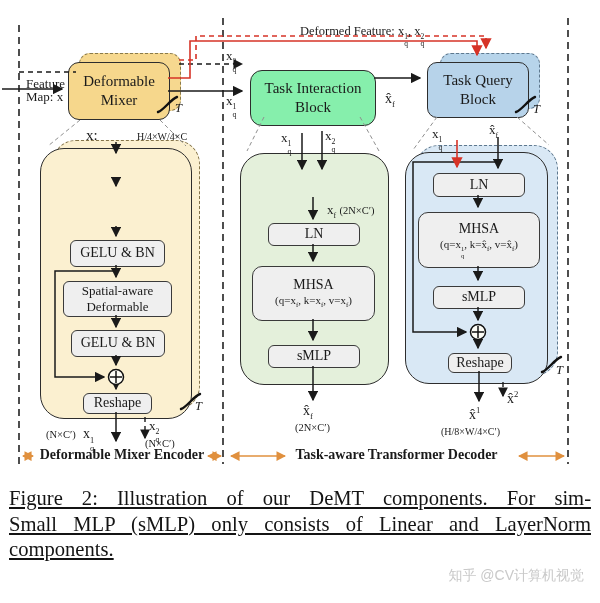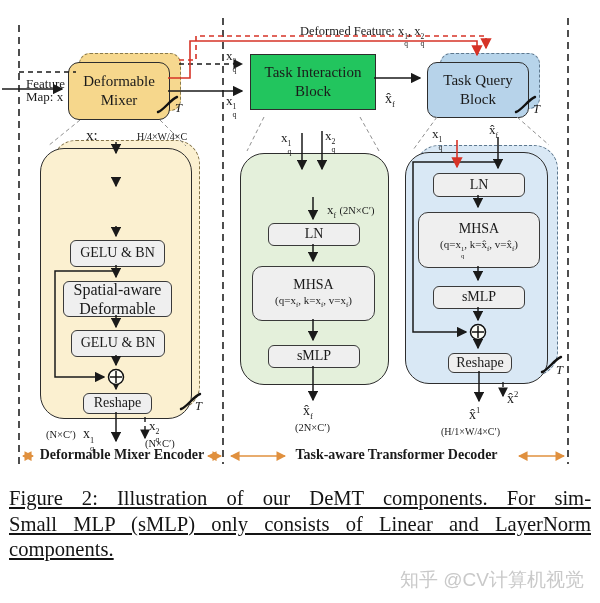--- a/index.html
+++ b/index.html
@@ -18,44 +18,44 @@
   .dim{font-size:10.5px;}
   .st{display:inline-grid;font-size:60%;line-height:0.95;vertical-align:-0.55em;text-align:center;}
   .st span{display:block;}
   sub{font-size:62%;}
   sup{font-size:62%;}
   .tlab{font-style:italic;font-size:12.5px;}
   .seclab{position:absolute;top:447px;font-weight:bold;font-size:14px;text-align:center;z-index:40;}
   svg.overlay{position:absolute;left:0;top:0;z-index:30;pointer-events:none;}
   #caption{position:absolute;left:9px;top:486px;width:582px;font-size:20.6px;line-height:25.5px;color:#141414;text-decoration:underline;}
   #caption .just{text-align:justify;text-align-last:justify;}
-  #watermark{position:absolute;right:16px;top:567px;font-size:19px;color:#c9c9c9;z-index:50;
+  #watermark{position:absolute;right:16px;top:567px;font-size:14px;color:#c9c9c9;z-index:50;
              font-family:"Liberation Sans",sans-serif;}
 </style>
 </head>
 <body>
 
 <div id="page">
   <div id="diagram">
 
     <div class="blockshadow" style="left:79px;top:53px;width:100px;height:56px;background:#f6d88f;border-color:#8a7a4a;"></div>
     <div class="shadowp" style="left:52px;top:140px;width:146px;height:268px;background:#fbf0d0;"></div>
     <div class="blockshadow" style="left:440px;top:53px;width:98px;height:54px;background:#b7d4ea;border-color:#5e788e;"></div>
     <div class="shadowp" style="left:415px;top:145px;width:141px;height:229px;background:#d9e8f5;border-color:#5e788e;"></div>
 
     <div class="panel" style="left:40px;top:148px;width:150px;height:269px;background:#fbf0d0;"></div>
     <div class="panel" style="left:240px;top:153px;width:147px;height:230px;background:#e4f0db;"></div>
     <div class="panel" style="left:405px;top:152px;width:141px;height:230px;background:#d9e8f5;"></div>
 
     <div class="block" style="left:68px;top:62px;width:100px;height:56px;background:#f6d78c;">Deformable<br>Mixer</div>
-    <div class="block" style="left:250px;top:54px;width:124px;height:54px;background:#22c55e;border-radius:0;">Task Interaction<br>Block</div>
+    <div class="block" style="left:250px;top:70px;width:124px;height:54px;background:#86efac;border-radius:12px;">Task Interaction<br>Block</div>
     <div class="block" style="left:427px;top:62px;width:100px;height:54px;background:#b7d3ea;border-radius:10px;">Task Query<br>Block</div>
 
     <div class="gbox" style="left:70px;top:240px;width:93px;height:25px;">GELU &amp; BN</div>
-    <div class="gbox" style="left:63px;top:281px;width:107px;height:34px;font-size:16px;">Spatial-aware<br>Deformable</div>
+    <div class="gbox" style="left:63px;top:281px;width:107px;height:34px;font-size:13px;">Spatial-aware<br>Deformable</div>
     <div class="gbox" style="left:71px;top:330px;width:92px;height:25px;">GELU &amp; BN</div>
     <div class="gbox" style="left:83px;top:393px;width:67px;height:19px;">Reshape</div>
 
     <div class="gbox" style="left:268px;top:223px;width:90px;height:21px;">LN</div>
     <div class="gbox" style="left:252px;top:266px;width:121px;height:53px;border-radius:10px;">
       <div>MHSA</div>
       <div style="font-size:11px;">(q=x<sub>f</sub>, k=x<sub>f</sub>, v=x<sub>f</sub>)</div>
     </div>
     <div class="gbox" style="left:268px;top:345px;width:90px;height:21px;">sMLP</div>
 
@@ -226,21 +226,21 @@
     <div class="lbl" style="left:149px;top:419px;">x<span class="st">
           <span>2</span>
           <span>q</span>
         </span></div>
     <div class="lbl dim" style="left:145px;top:438px;">(N×C′)</div>
 
     <div class="lbl" style="left:303px;top:403px;font-size:14px;">x̂<sub>f</sub></div>
     <div class="lbl dim" style="left:295px;top:422px;">(2N×C′)</div>
 
     <div class="lbl" style="left:469px;top:406px;font-size:14px;">x̂<sup>1</sup></div>
-    <div class="lbl dim" style="left:441px;top:426px;font-size:10px;">(H/1×W/4×C′)</div>
+    <div class="lbl dim" style="left:441px;top:426px;font-size:10px;">(H/8×W/4×C′)</div>
     <div class="lbl" style="left:507px;top:390px;font-size:14px;">x̂<sup>2</sup></div>
 
     <div class="seclab" style="left:19px;width:206px;">Deformable Mixer Encoder</div>
     <div class="seclab" style="left:225px;width:343px;">Task-aware Transformer Decoder</div>
   </div>
 
   <div id="caption">
     <div class="just">Figure 2: Illustration of our DeMT components. For sim-</div>
     <div class="just">Small MLP (sMLP) only consists of Linear and LayerNorm</div>
     <div>components.</div>

